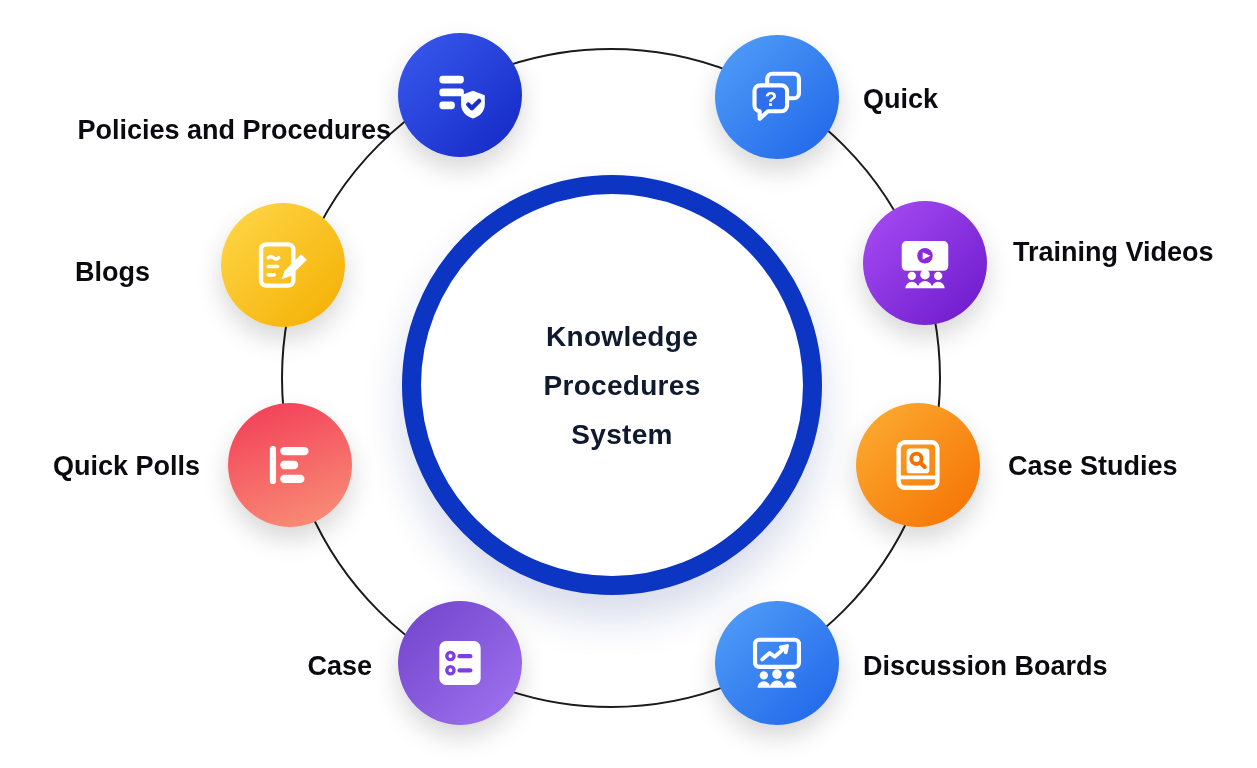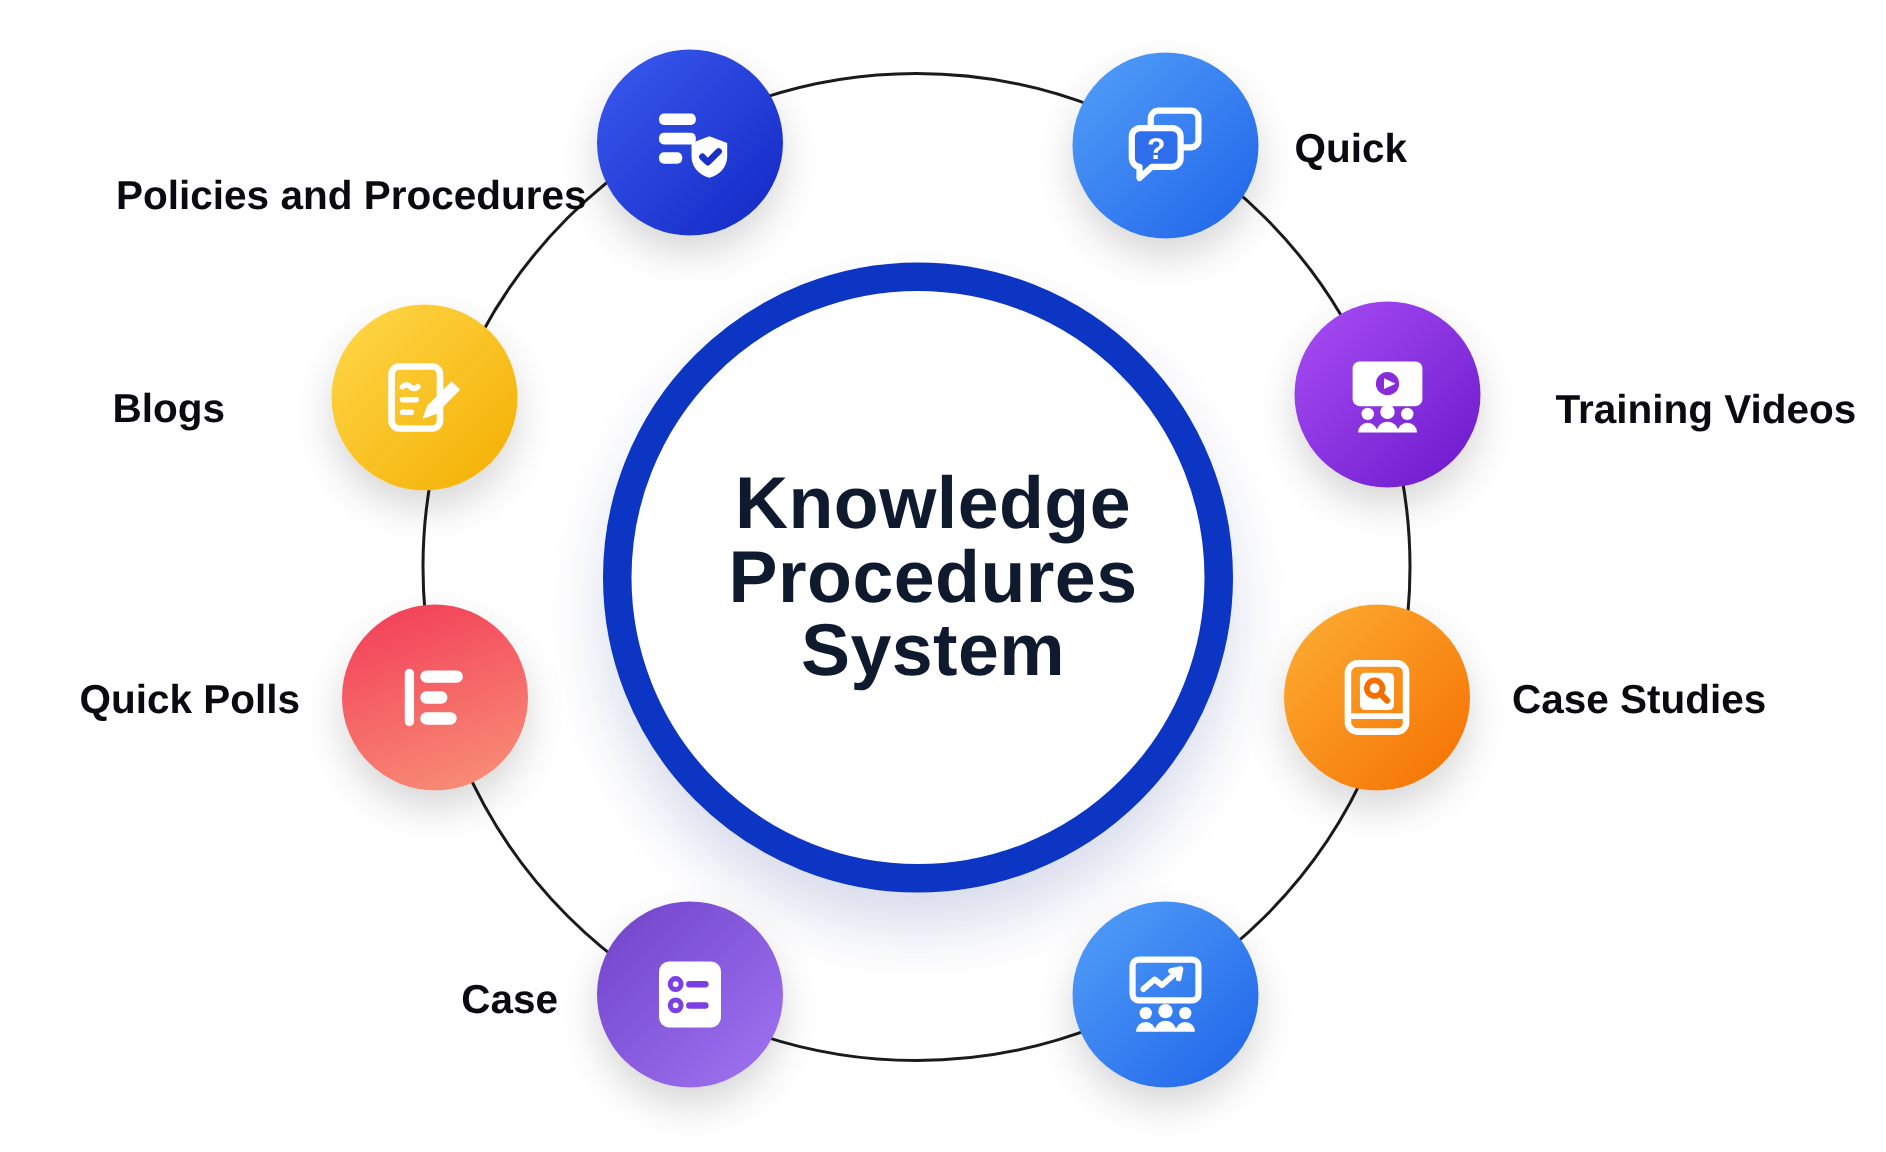--- a/index.html
+++ b/index.html
@@ -16,21 +16,21 @@
     border:2px solid #1b1b1b; border-radius:50%;
   }
 
   .center {
     position:absolute; left:402px; top:175px; width:420px; height:420px;
     background:#ffffff; border:19px solid #0b35c2; border-radius:50%;
     display:flex; align-items:center; justify-content:center; text-align:center;
     box-shadow:0 24px 40px rgba(15,40,130,0.16);
   }
   .center-title {
-    font-size:49px; line-height:49px; font-weight:bold; color:#101a2e;
+    font-size:28px; line-height:49px; font-weight:bold; color:#101a2e;
     letter-spacing:0.3px;
     margin-left:20px;
   }
   .center-title span { display:block; }
 
   .bubble {
     position:absolute; width:124px; height:124px; border-radius:50%;
     display:flex; align-items:center; justify-content:center;
     box-shadow:0 12px 26px rgba(0,0,0,0.16);
   }
@@ -103,21 +103,21 @@
       <circle cx="12" cy="9.2" r="3" fill="#8a2bd9"></circle>
       <path d="M11.1 7.8l3 1.4-3 1.4z" fill="#fff"></path>
       <circle cx="6.9" cy="17" r="1.6" fill="#fff"></circle>
       <circle cx="17.1" cy="17" r="1.6" fill="#fff"></circle>
       <circle cx="12" cy="16.5" r="1.85" fill="#fff"></circle>
       <path d="M4.4 21.8a2.5 2.5 0 0 1 5 0z" fill="#fff"></path>
       <path d="M14.6 21.8a2.5 2.5 0 0 1 5 0z" fill="#fff"></path>
       <path d="M9.2 21.8a2.8 2.8 0 0 1 5.6 0z" fill="#fff"></path>
     </svg>
   </div>
-  <div class="label" style="left:1013px; top:260px;margin-left:24px;">Training Videos</div>
+  <div class="label" style="left:1013px; top:239px;">Training Videos</div>
 
   <div class="bubble c4" style="left:228px; top:403px;">
     <svg viewBox="0 0 24 24">
       <rect x="4.2" y="4.6" width="2.4" height="14.8" rx="1.2" fill="#fff"></rect>
       <rect x="8.2" y="5" width="11" height="3.2" rx="1.6" fill="#fff"></rect>
       <rect x="8.2" y="10.4" width="7" height="3.2" rx="1.6" fill="#fff"></rect>
       <rect x="8.2" y="15.8" width="9.4" height="3.2" rx="1.6" fill="#fff"></rect>
     </svg>
   </div>
   <div class="label" style="right:1057px; top:453px;">Quick Polls</div>
@@ -150,14 +150,15 @@
       <path d="M6.3 10.6l2.9-2.5 1.9 1.5 3.6-3.2" stroke="#fff" stroke-width="1.5" fill="none" stroke-linecap="round" stroke-linejoin="round"></path>
       <path d="M13.4 5.9l2.5-.5-.5 2.5" stroke="#fff" stroke-width="1.4" fill="none" stroke-linecap="round" stroke-linejoin="round"></path>
       <circle cx="6.9" cy="16.8" r="1.6" fill="#fff"></circle>
       <circle cx="17.1" cy="16.8" r="1.6" fill="#fff"></circle>
       <circle cx="12" cy="16.3" r="1.85" fill="#fff"></circle>
       <path d="M4.4 21.6a2.5 2.5 0 0 1 5 0z" fill="#fff"></path>
       <path d="M14.6 21.6a2.5 2.5 0 0 1 5 0z" fill="#fff"></path>
       <path d="M9.2 21.6a2.8 2.8 0 0 1 5.6 0z" fill="#fff"></path>
     </svg>
   </div>
+  <div class="label" style="left:863px; top:653px;">Discussion Boards</div>
 
 </div>
 
 </body></html>

